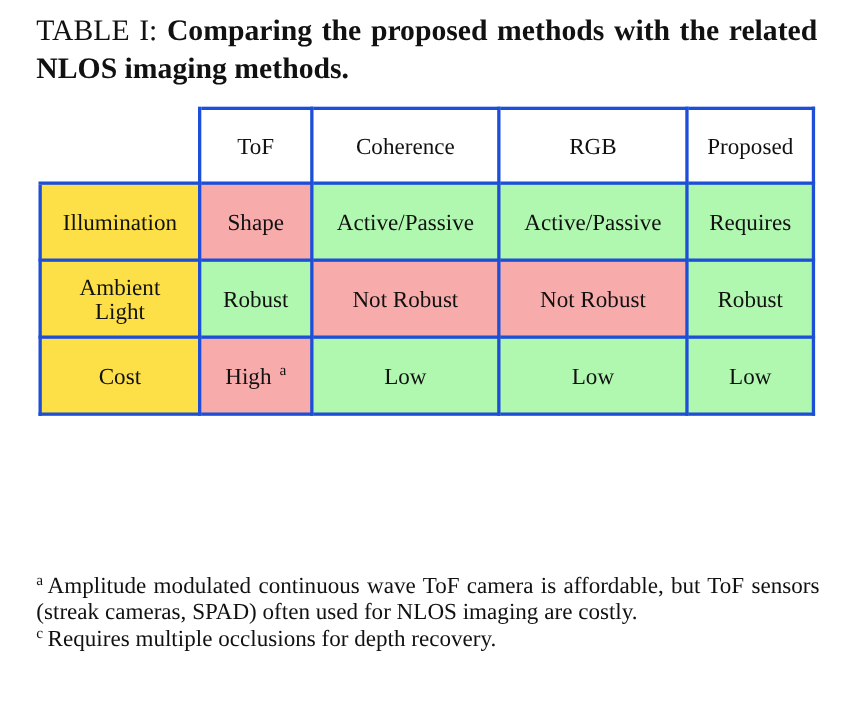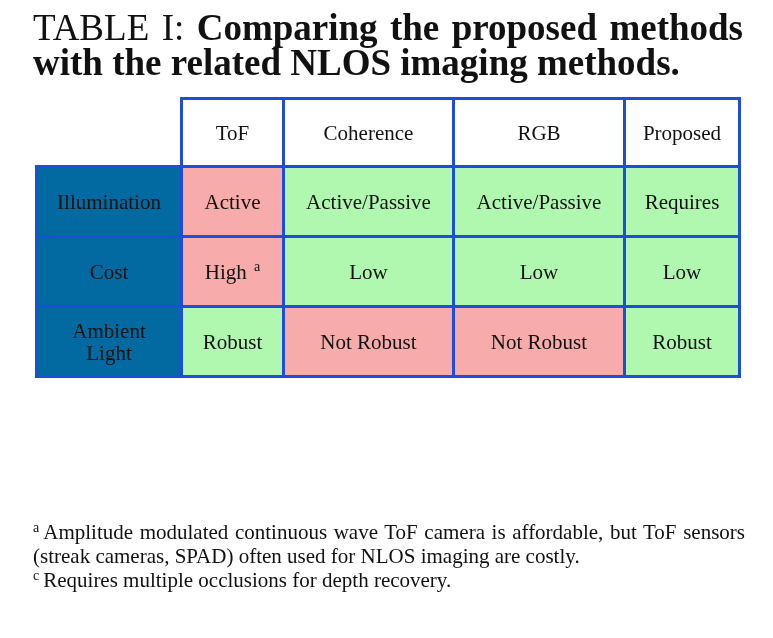--- a/index.html
+++ b/index.html
@@ -1,29 +1,29 @@
 <!DOCTYPE html>
 <html><head>
 <meta charset="utf-8">
 <style>
   html, body { margin: 0; padding: 0; background: #ffffff; }
   body { width: 773px; height: 638px; position: relative; overflow: hidden;
          font-family: "Liberation Serif", "DejaVu Serif", serif; color: #111; }
   .caption { position: absolute; left: 33px; top: 10px; width: 710px;
-             font-size: 37px; line-height: 35px; text-align: justify; text-align-last: left; }
+             font-size: 27px; line-height: 35px; text-align: justify; text-align-last: left; }
   .caption .label { font-weight: normal; }
   .caption .bold { font-weight: bold; }
   table.cmp { position: absolute; left: 35px; top: 97px; border-collapse: collapse;
               font-size: 21px; }
   table.cmp td { border: 3px solid #1d4ed8; text-align: center; vertical-align: middle;
                  padding: 0; line-height: 22px; }
   table.cmp tr.hdr td { height: 65px; }
   table.cmp tr.body td { height: 67px; }
   td.empty { border-top: none !important; border-left: none !important; background: #fff; }
-  td.rowhead { background: #0369a1; }
+  td.rowhead { background: #fde047; }
   .c-red { background: #f7abab; }
   .c-green { background: #b0f7b0; }
   .c-yellow { background: #f7f7b0; }
   sup { font-size: 14px; line-height: 0; vertical-align: 8px; margin-left: 2px; }
   .notes { position: absolute; left: 33px; top: 520px; width: 712px;
            font-size: 21px; line-height: 24px; }
   .notes p { margin: 0; text-align: justify; text-align-last: left; }
   .notes sup { font-size: 14px; vertical-align: 7px; margin-left: 0; margin-right: 4px; }
 </style>
 </head>
@@ -46,40 +46,40 @@
       <tr class="hdr">
     <td class="empty"></td>
     <td>ToF</td>
     <td>Coherence</td>
     <td>RGB</td>
     <td>Proposed</td>
   </tr>
 
   <tr class="body">
     <td class="rowhead">Illumination</td>
-    <td class="c-red"><span>Active</span></td>
+    <td class="c-red"><span>Shape</span></td>
     <td class="c-green"><span>Active/Passive</span></td>
     <td class="c-green"><span>Active/Passive</span></td>
     <td class="c-green"><span>Requires</span></td>
+  </tr>
+
+  <tr class="body">
+    <td class="rowhead"><span>Ambient</span><br><span>Light</span></td>
+    <td class="c-green"><span>Robust</span></td>
+    <td class="c-red"><span>Not Robust</span></td>
+    <td class="c-red"><span>Not Robust</span></td>
+    <td class="c-green"><span>Robust</span></td>
   </tr>
 
   <tr class="body">
     <td class="rowhead">Cost</td>
     <td class="c-red"><span>High </span><sup>a</sup></td>
     <td class="c-green"><span>Low</span></td>
     <td class="c-green"><span>Low</span></td>
     <td class="c-green"><span>Low</span></td>
-  </tr>
-
-  <tr class="body">
-    <td class="rowhead"><span>Ambient</span><br><span>Light</span></td>
-    <td class="c-green"><span>Robust</span></td>
-    <td class="c-red"><span>Not Robust</span></td>
-    <td class="c-red"><span>Not Robust</span></td>
-    <td class="c-green"><span>Robust</span></td>
   </tr>
 
 
 </tbody>
   </table>
 
 <div class="notes">
   <p><sup>a</sup><span>Amplitude modulated continuous wave ToF camera is affordable, but ToF sensors (streak cameras, SPAD) often used for NLOS imaging are costly.</span></p>
   <p><sup>c</sup><span>Requires multiple occlusions for depth recovery.</span></p>
 </div>

